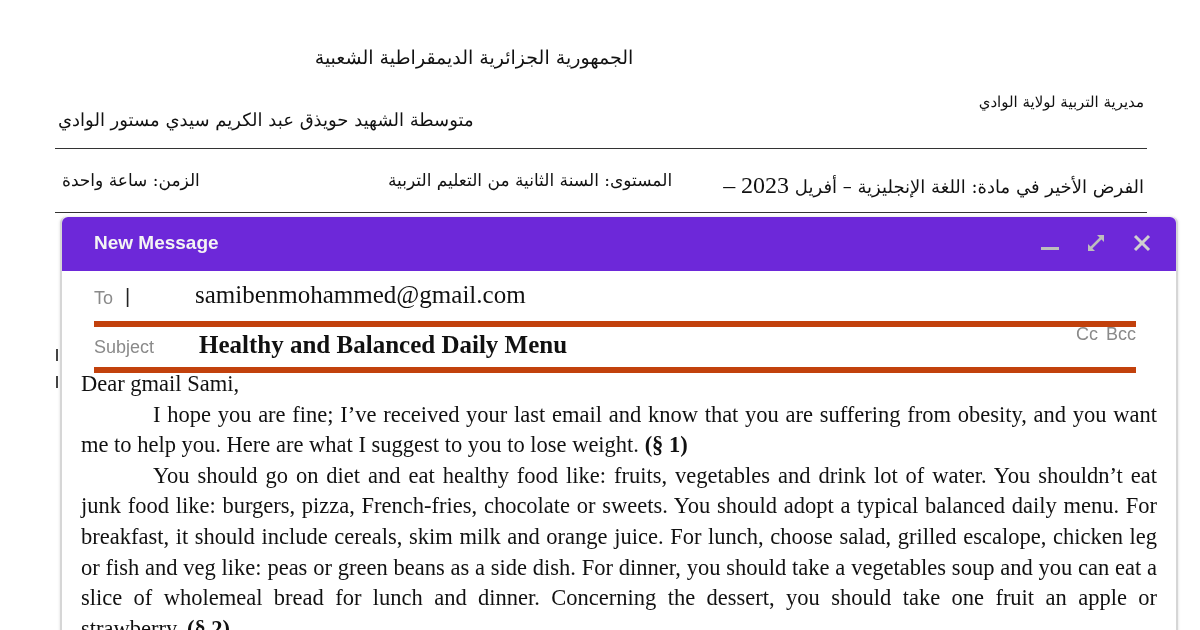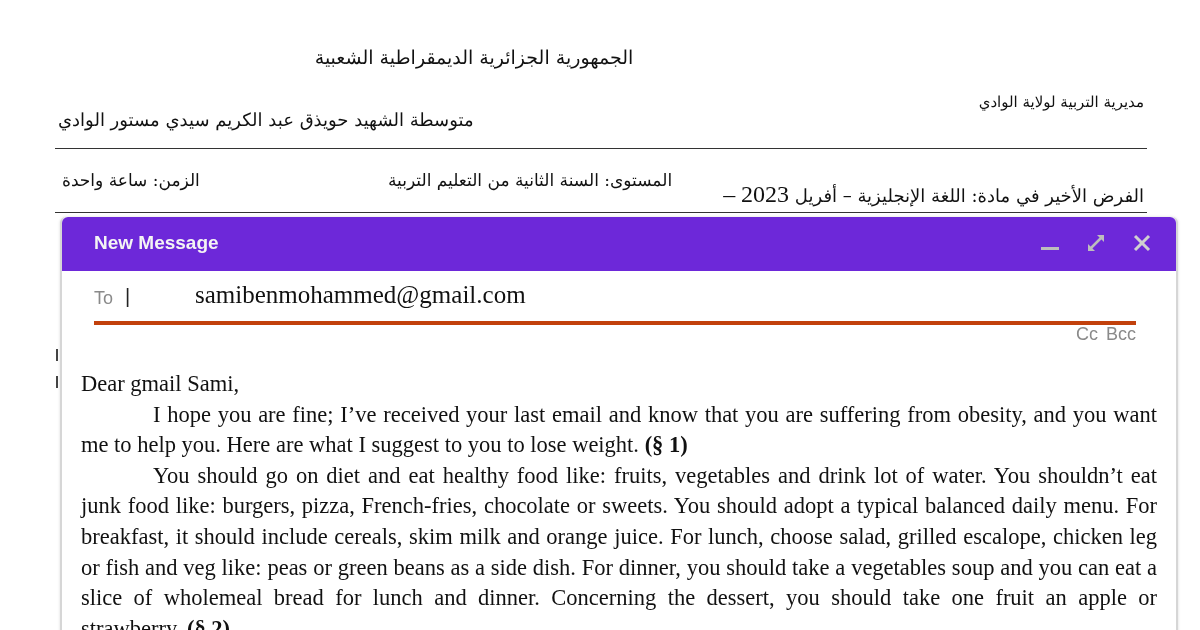--- a/index.html
+++ b/index.html
@@ -47,21 +47,21 @@
       left: 55px;
       width: 1092px;
       height: 1px;
       background: #333;
     }
     .hline.top { top: 148px; }
     .hline.bottom { top: 212px; }
 
     .exam-title {
       position: absolute;
-      top: 181px;
+      top: 172px;
       right: 56px;
       font-size: 18px;
     }
     .exam-title .year {
       font-family: "Liberation Serif", serif;
       font-size: 24px;
     }
     .level {
       position: absolute;
       top: 170px;
@@ -125,21 +125,21 @@
       align-items: center;
       justify-content: center;
       cursor: pointer;
     }
     .hdr-btn svg { display: block; }
 
     .field-row {
       position: absolute;
       left: 32px;
       right: 40px;
-      border-bottom: 4px solid #c2410c;
+      border-bottom: 6px solid #c2410c;
     }
     .to-row { top: 56px; height: 48px; }
     .subject-row { top: 104px; height: 46px; }
 
     .field-label {
       position: absolute;
       font-family: "Liberation Sans", sans-serif;
       color: #8a8a8a;
       font-size: 18px;
     }
@@ -262,20 +262,24 @@
   <div class="field-row to-row">
     <span class="field-label to-label">To</span>
     <span class="to-sep">|</span>
     <span class="to-value">samibenmohammed@gmail.com</span>
     <div class="cc-bcc">
       <span>Cc</span>
       <span>Bcc</span>
     </div>
   </div>
 
+  <div class="field-row subject-row">
+    <span class="field-label subject-label">Subject</span>
+    <span class="subject-value">Healthy and Balanced Daily Menu</span>
+  </div>
 
   <div class="body-text">
     <p>Dear gmail Sami,</p>
     <p class="indent">
       <span>I hope you are fine; I’ve received your last email and know that you are suffering from obesity, and you want me to help you. Here are what I suggest to you to lose weight.</span>
       <b>(§ 1)</b>
     </p>
     <p class="indent">
       <span>You should go on diet and eat healthy food like: fruits, vegetables and drink lot of water. You shouldn’t eat junk food like: burgers, pizza, French-fries, chocolate or sweets. You  should adopt a typical balanced daily menu. For breakfast, it should include cereals, skim milk and orange juice. For lunch, choose salad, grilled escalope, chicken leg or fish and veg like: peas or green beans as a side dish. For dinner, you should take a vegetables soup and you can eat a slice of wholemeal bread for lunch and dinner. Concerning the dessert, you should take one fruit an apple or strawberry.</span>
       <b>(§ 2)</b>

